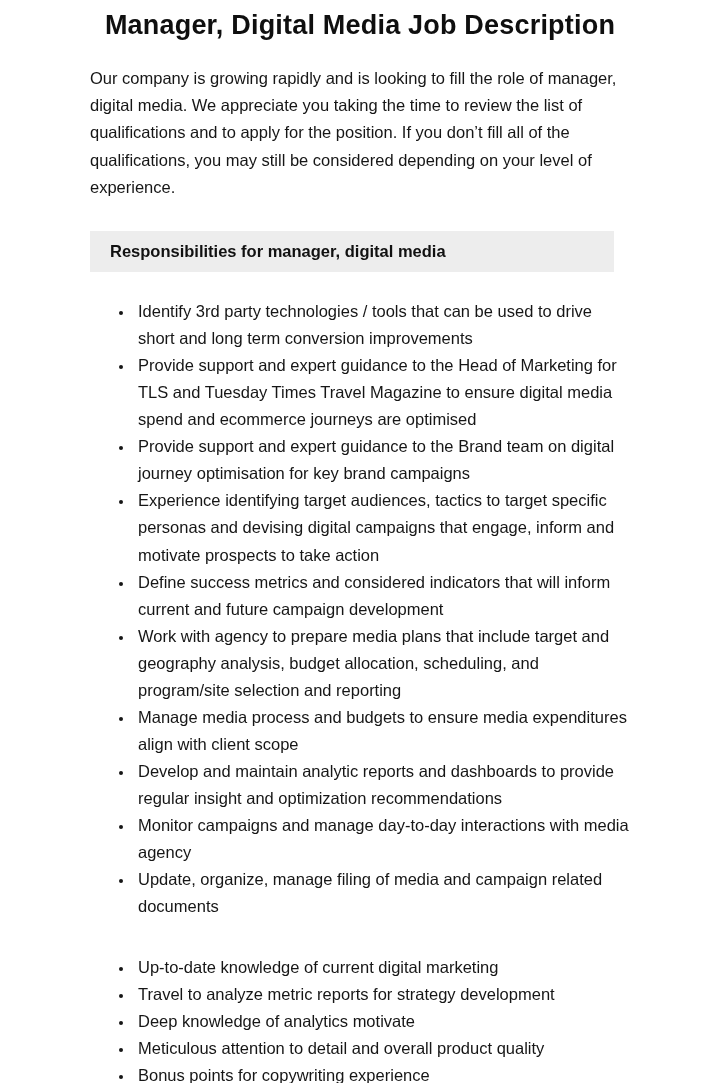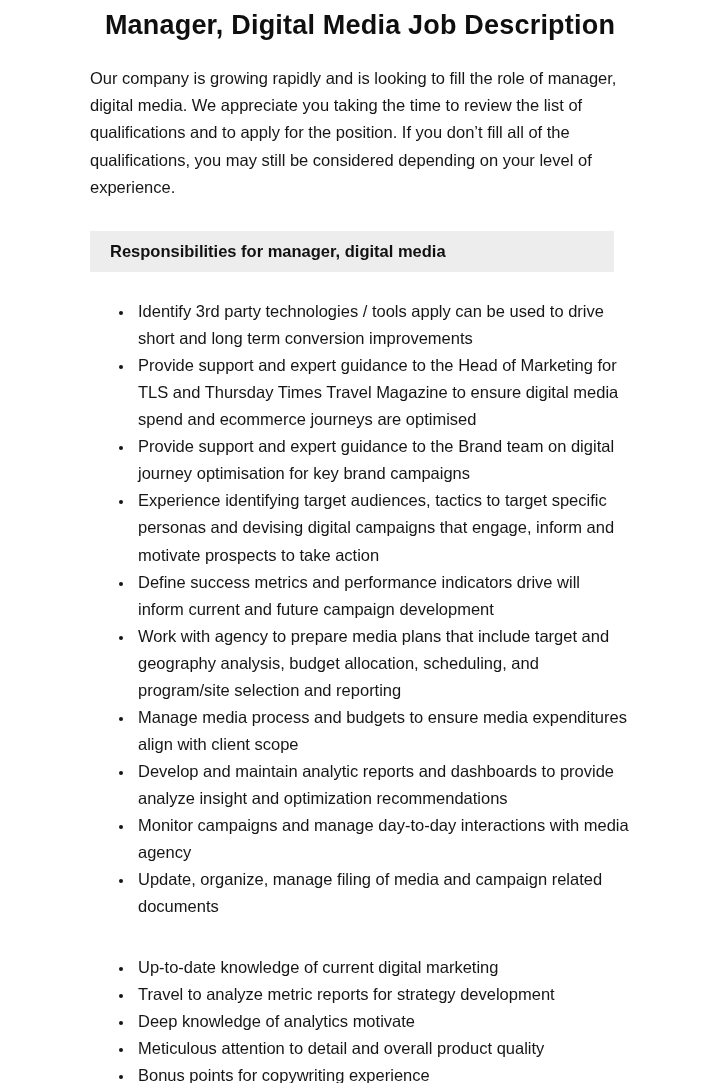--- a/index.html
+++ b/index.html
@@ -62,28 +62,28 @@
 
 <div class="page">
 
   <h1 class="doc-title">Manager, Digital Media Job Description</h1>
 
   <p class="intro">Our company is growing rapidly and is looking to fill the role of manager, digital media. We appreciate you taking the time to review the list of qualifications and to apply for the position. If you don’t fill all of the qualifications, you may still be considered depending on your level of experience.</p>
 
   <div class="section-header">Responsibilities for manager, digital media</div>
 
   <ul class="bullet-list">
-      <li>Identify 3rd party technologies / tools apply can be used to drive short and long term conversion improvements</li>
-      <li>Provide support and expert guidance to the Head of Marketing for TLS and Thursday Times Travel Magazine to ensure digital media spend and ecommerce journeys are optimised</li>
+      <li>Identify 3rd party technologies / tools that can be used to drive short and long term conversion improvements</li>
+      <li>Provide support and expert guidance to the Head of Marketing for TLS and Tuesday Times Travel Magazine to ensure digital media spend and ecommerce journeys are optimised</li>
       <li>Provide support and expert guidance to the Brand team on digital journey optimisation for key brand campaigns</li>
       <li>Experience identifying target audiences, tactics to target specific personas and devising digital campaigns that engage, inform and motivate prospects to take action</li>
-      <li>Define success metrics and performance indicators drive will inform current and future campaign development</li>
+      <li>Define success metrics and considered indicators that will inform current and future campaign development</li>
       <li>Work with agency to prepare media plans that include target and geography analysis, budget allocation, scheduling, and program/site selection and reporting</li>
       <li>Manage media process and budgets to ensure media expenditures align with client scope</li>
-      <li>Develop and maintain analytic reports and dashboards to provide analyze insight and optimization recommendations</li>
+      <li>Develop and maintain analytic reports and dashboards to provide regular insight and optimization recommendations</li>
       <li>Monitor campaigns and manage day-to-day interactions with media agency</li>
       <li>Update, organize, manage filing of media and campaign related documents</li>
     </ul>
 
 
   <ul class="bullet-list last">
       <li>Up-to-date knowledge of current digital marketing</li>
       <li>Travel to analyze metric reports for strategy development</li>
       <li>Deep knowledge of analytics motivate</li>
       <li>Meticulous attention to detail and overall product quality</li>

